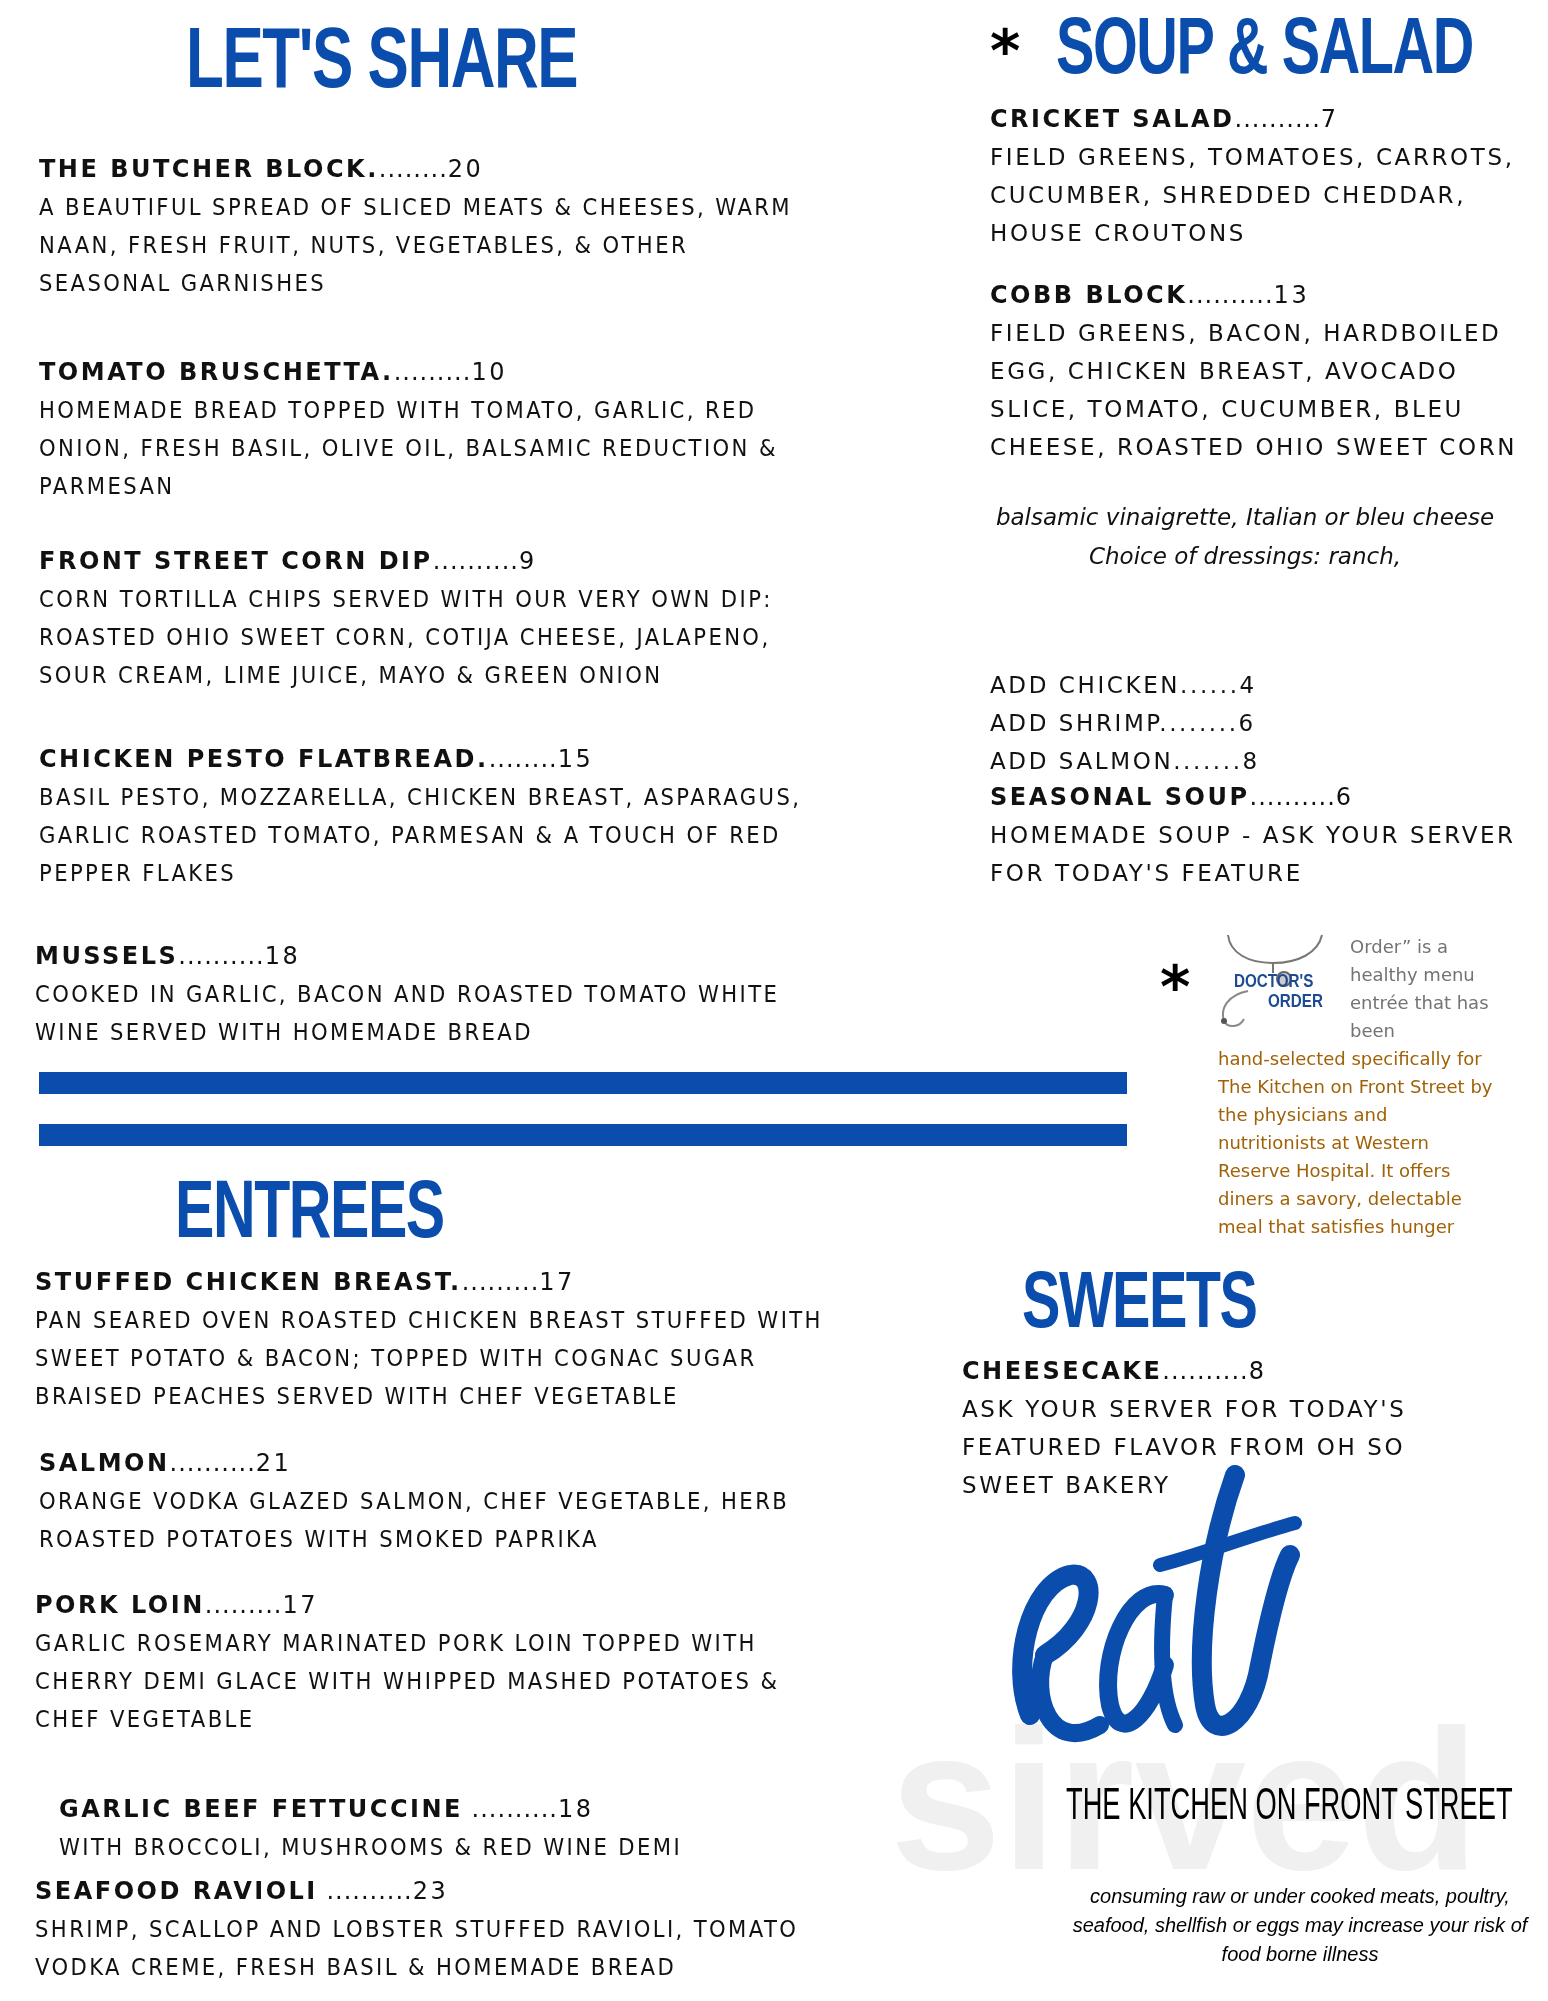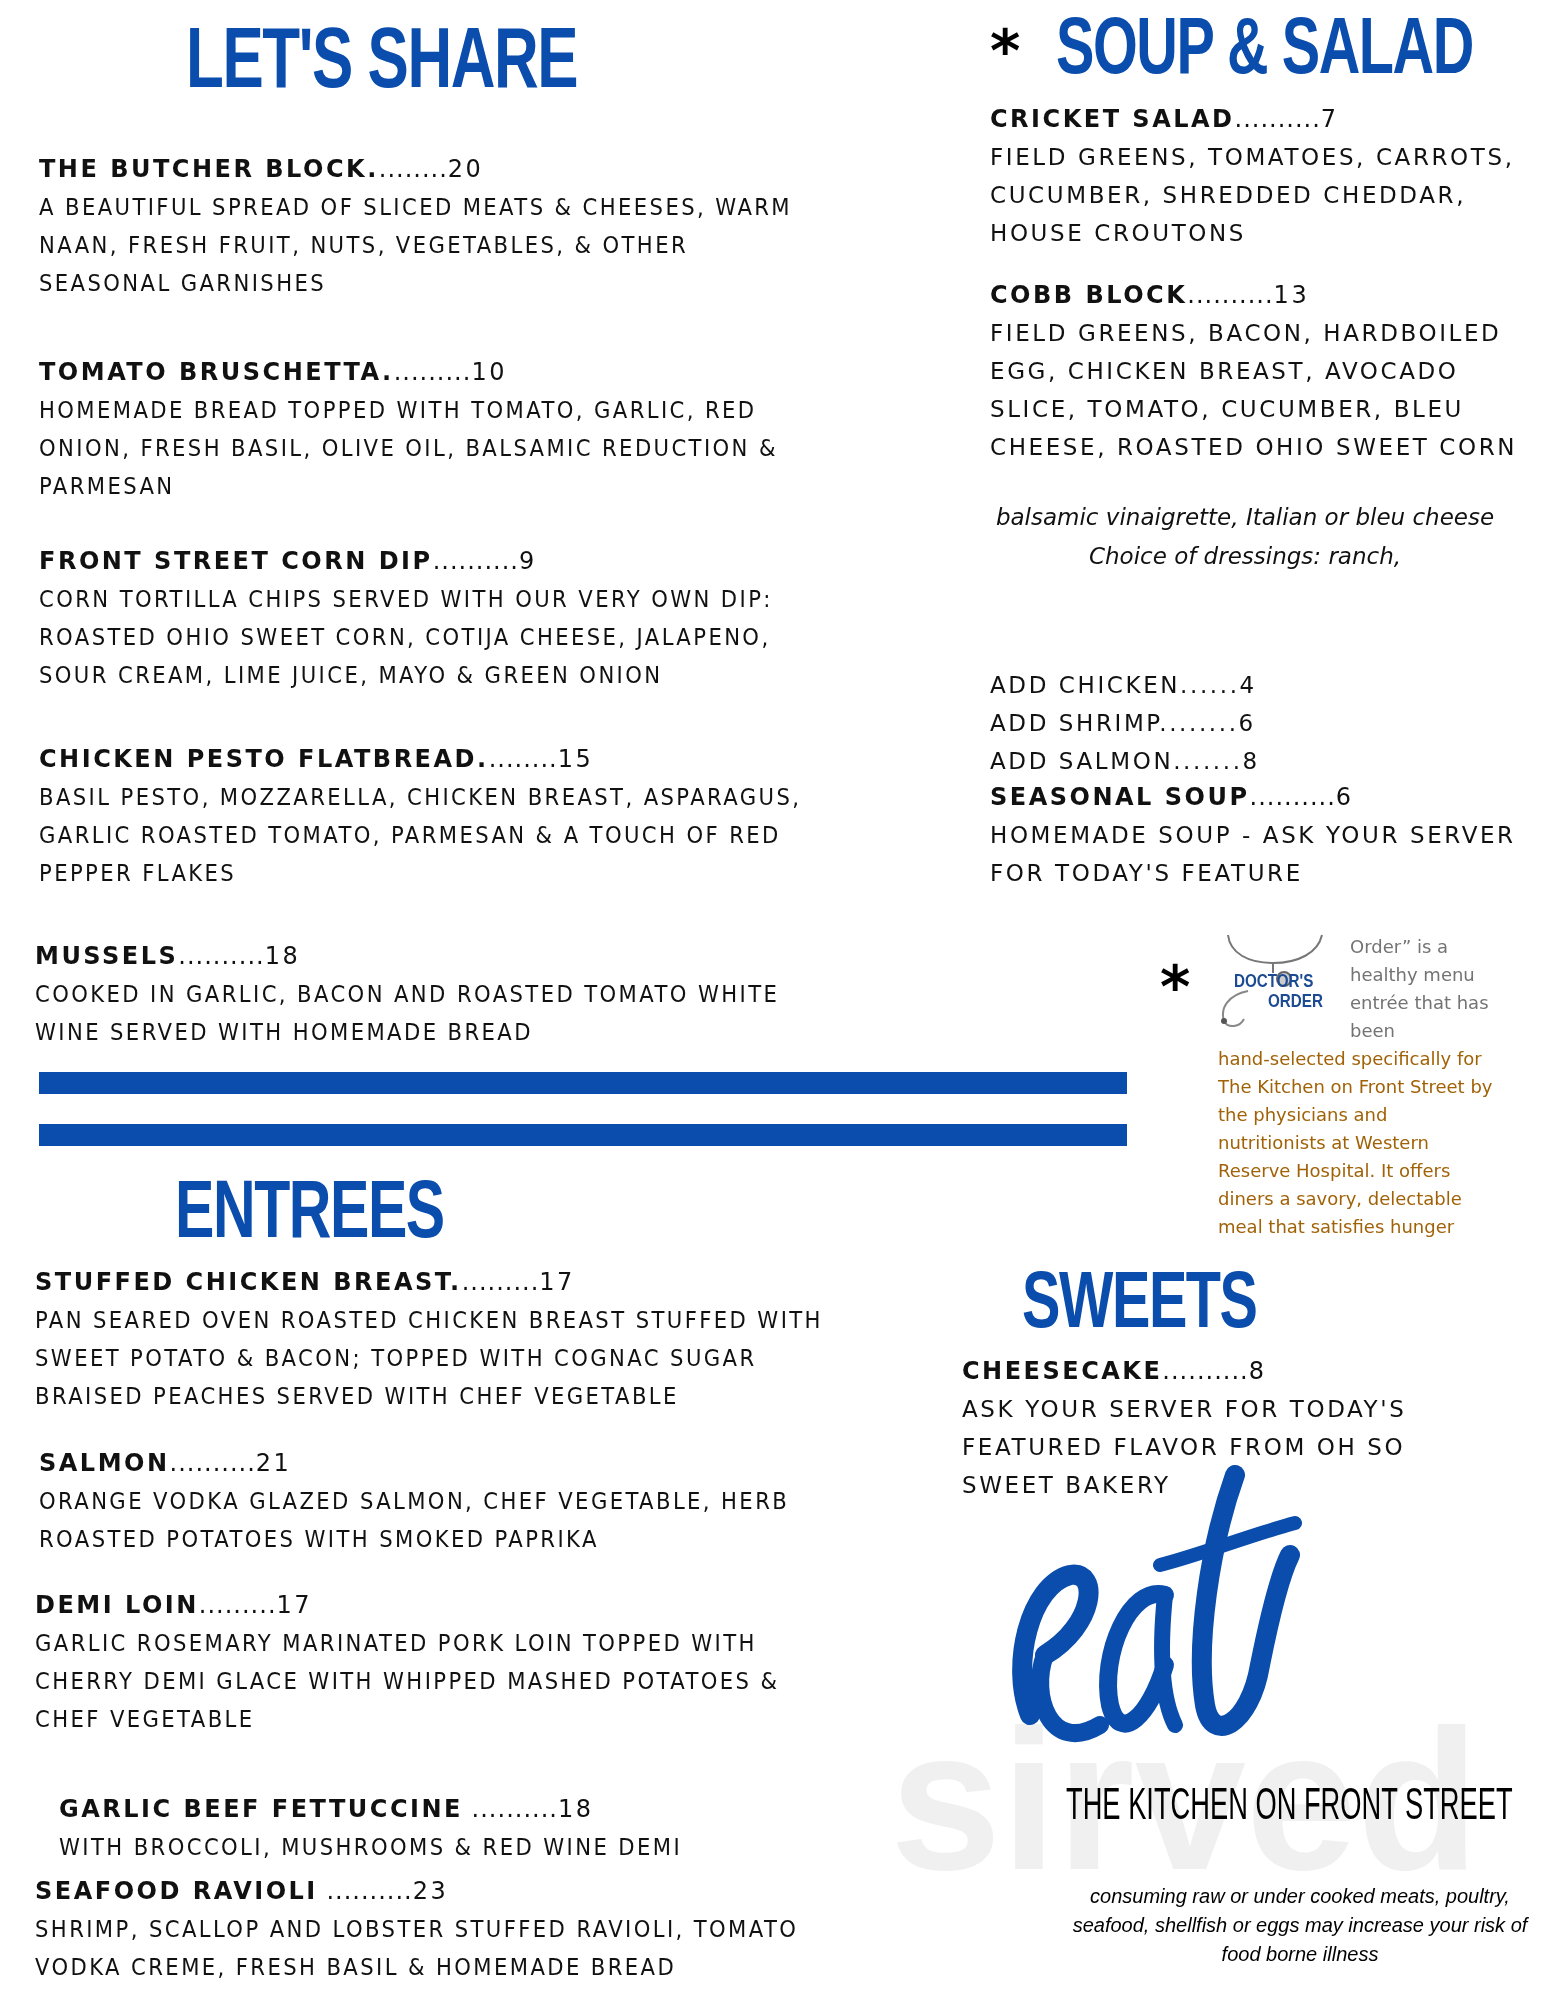--- a/index.html
+++ b/index.html
@@ -70,21 +70,21 @@
     <div class="item-title"><span class="name">STUFFED CHICKEN BREAST.</span><span class="dots">.........</span><span class="price">17</span></div>
     <div class="item-desc">PAN SEARED OVEN ROASTED CHICKEN BREAST STUFFED WITH SWEET POTATO &amp; BACON; TOPPED WITH COGNAC SUGAR BRAISED PEACHES SERVED WITH CHEF VEGETABLE</div>
   </div>
 
   <div class="item" style="left:39px; top:1444px; width:840px;">
     <div class="item-title"><span class="name">SALMON</span><span class="dots">..........</span><span class="price">21</span></div>
     <div class="item-desc">ORANGE VODKA GLAZED SALMON, CHEF VEGETABLE, HERB ROASTED POTATOES WITH SMOKED PAPRIKA</div>
   </div>
 
   <div class="item" style="left:35px; top:1586px; width:870px;">
-    <div class="item-title"><span class="name">DEMI LOIN</span><span class="dots">.........</span><span class="price">17</span></div>
+    <div class="item-title"><span class="name">PORK LOIN</span><span class="dots">.........</span><span class="price">17</span></div>
     <div class="item-desc">GARLIC ROSEMARY MARINATED PORK LOIN TOPPED WITH CHERRY DEMI GLACE WITH WHIPPED MASHED POTATOES &amp; CHEF VEGETABLE</div>
   </div>
 
   <div class="item" style="left:35px; top:1790px; width:870px;margin-left:24px;">
     <div class="item-title"><span class="name">GARLIC BEEF FETTUCCINE</span><span class="dots"> ..........</span><span class="price">18</span></div>
     <div class="item-desc">WITH BROCCOLI, MUSHROOMS &amp; RED WINE DEMI</div>
   </div>
 
   <div class="item" style="left:35px; top:1872px; width:890px;">
     <div class="item-title"><span class="name">SEAFOOD RAVIOLI</span><span class="dots"> ..........</span><span class="price">23</span></div>

